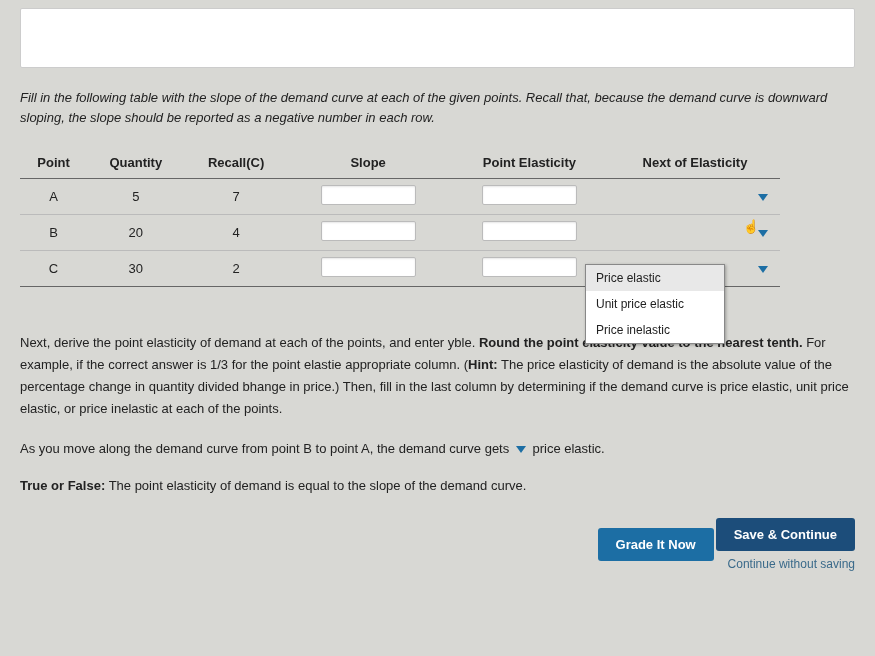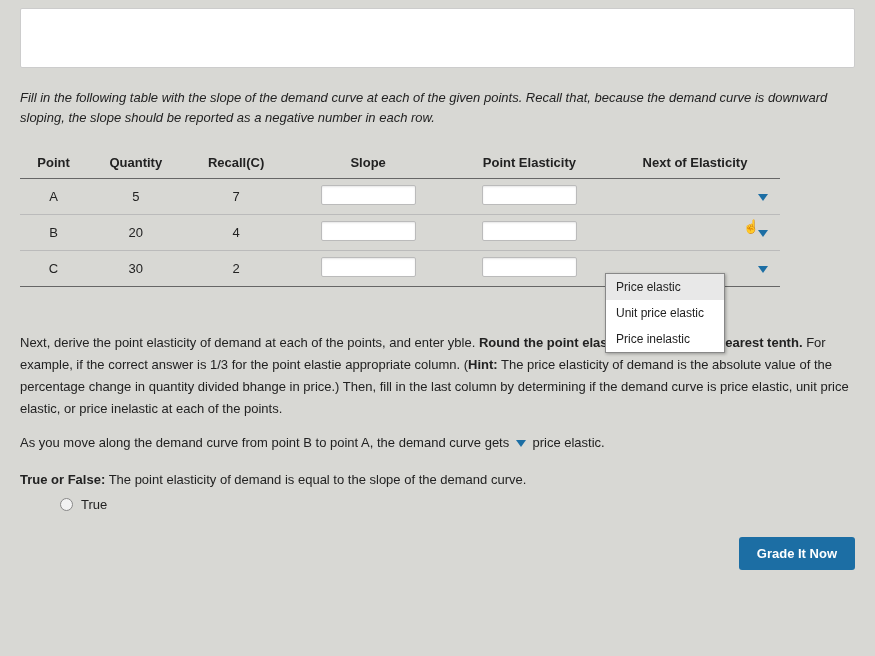--- a/index.html
+++ b/index.html
@@ -70,23 +70,23 @@
     }
     .cursor-hand {
       position: absolute;
       right: 20px;
       top: 4px;
       font-size: 13px;
       pointer-events: none;
     }
     .dropdown-menu {
       position: absolute;
-      top: 22px;
+      top: 13px;
       right: 55px;
-      width: 120px;
+      width: 140px;
       background: #fff;
       border: 1px solid #888;
       z-index: 10;
       text-align: left;
       box-shadow: 1px 1px 3px rgba(0,0,0,0.3);
     }
     .dropdown-menu .opt {
       padding: 6px 10px;
       font-size: 12px;
       cursor: pointer;
@@ -214,31 +214,31 @@
         </td>
       </tr>
     </tbody>
   </table>
 </div>
 
 <p class="body-text">
   <span>Next, derive the point elasticity of demand at each of the points, and enter y</span><span>ble. </span><b>Round the point elasticity value to the nearest tenth.</b><span> For example, if the correct answer is 1/3 for the point elasti</span><span>e appropriate column. (</span><b>Hint:</b><span> The price elasticity of demand is the absolute value of the percentage change in quantity divided b</span><span>hange in price.) Then, fill in the last column by determining if the demand curve is price elastic, unit price elastic, or price inelastic at each of the points.</span>
 </p>
 
-<p class="body-text" style="margin-top:12px;">
+<p class="body-text" style="margin-top:18px;">
   <span>As you move along the demand curve from point B to point A, the demand curve gets </span><span class="inline-caret"></span><span> price elastic.</span>
 </p>
 
 <div class="tf-section">
   <p>
     <b>True or False:</b><span> The point elasticity of demand is equal to the slope of the demand curve.</span>
   </p>
   <div class="tf-options">
-    <div class="radio-row">
-      <span class="radio-circle"></span>
-      <span>True</span>
-    </div>
   </div>
 </div>
 
 <div class="footer">
   <button class="btn btn-grade">Grade It Now</button>
+  <div class="footer-col">
+    <button class="btn btn-save">Save &amp; Continue</button>
+    <span class="continue-link">Continue without saving</span>
+  </div>
 </div>
 
 </body></html>

